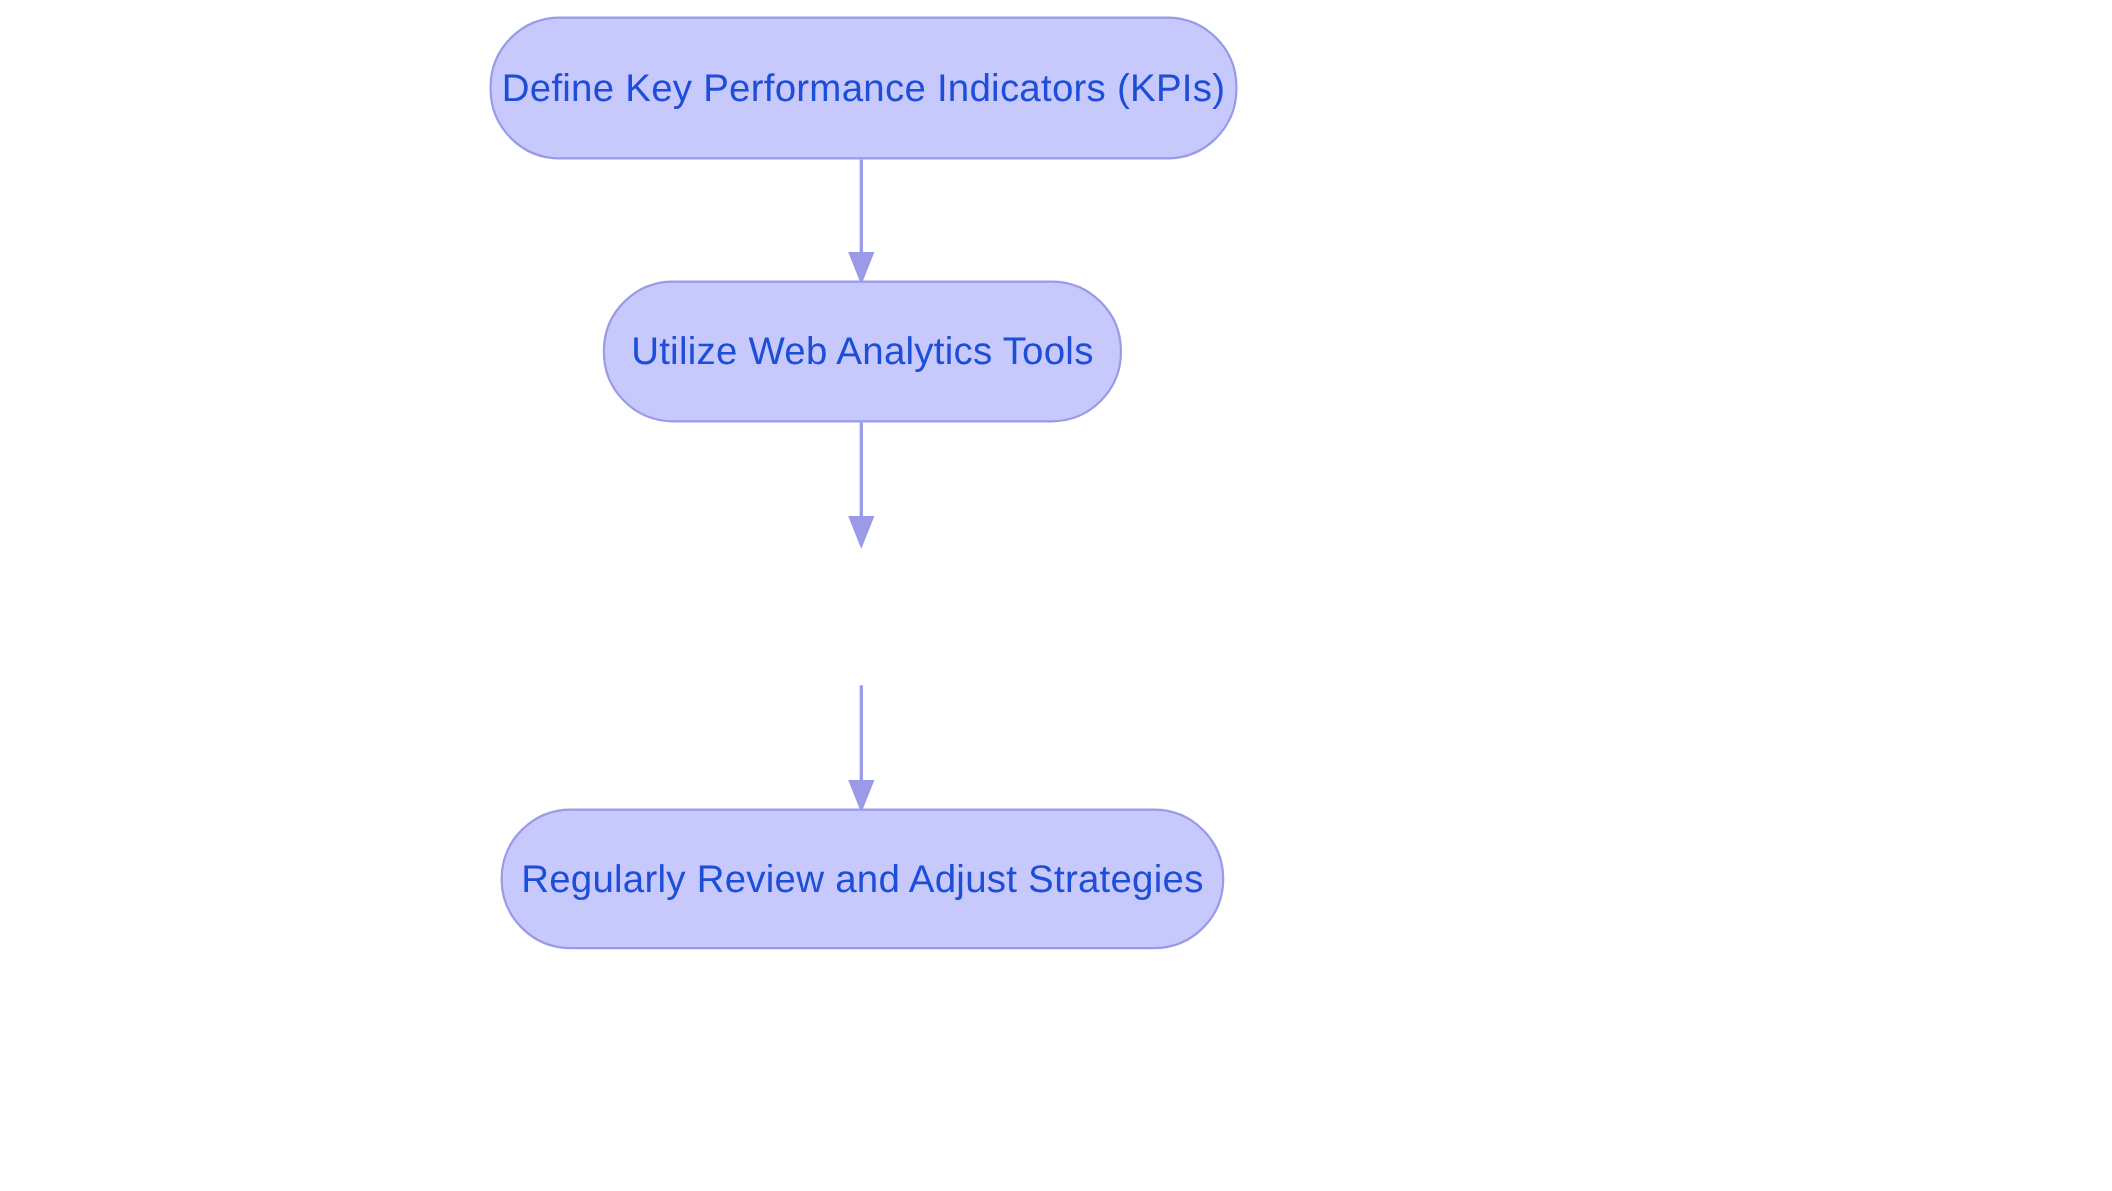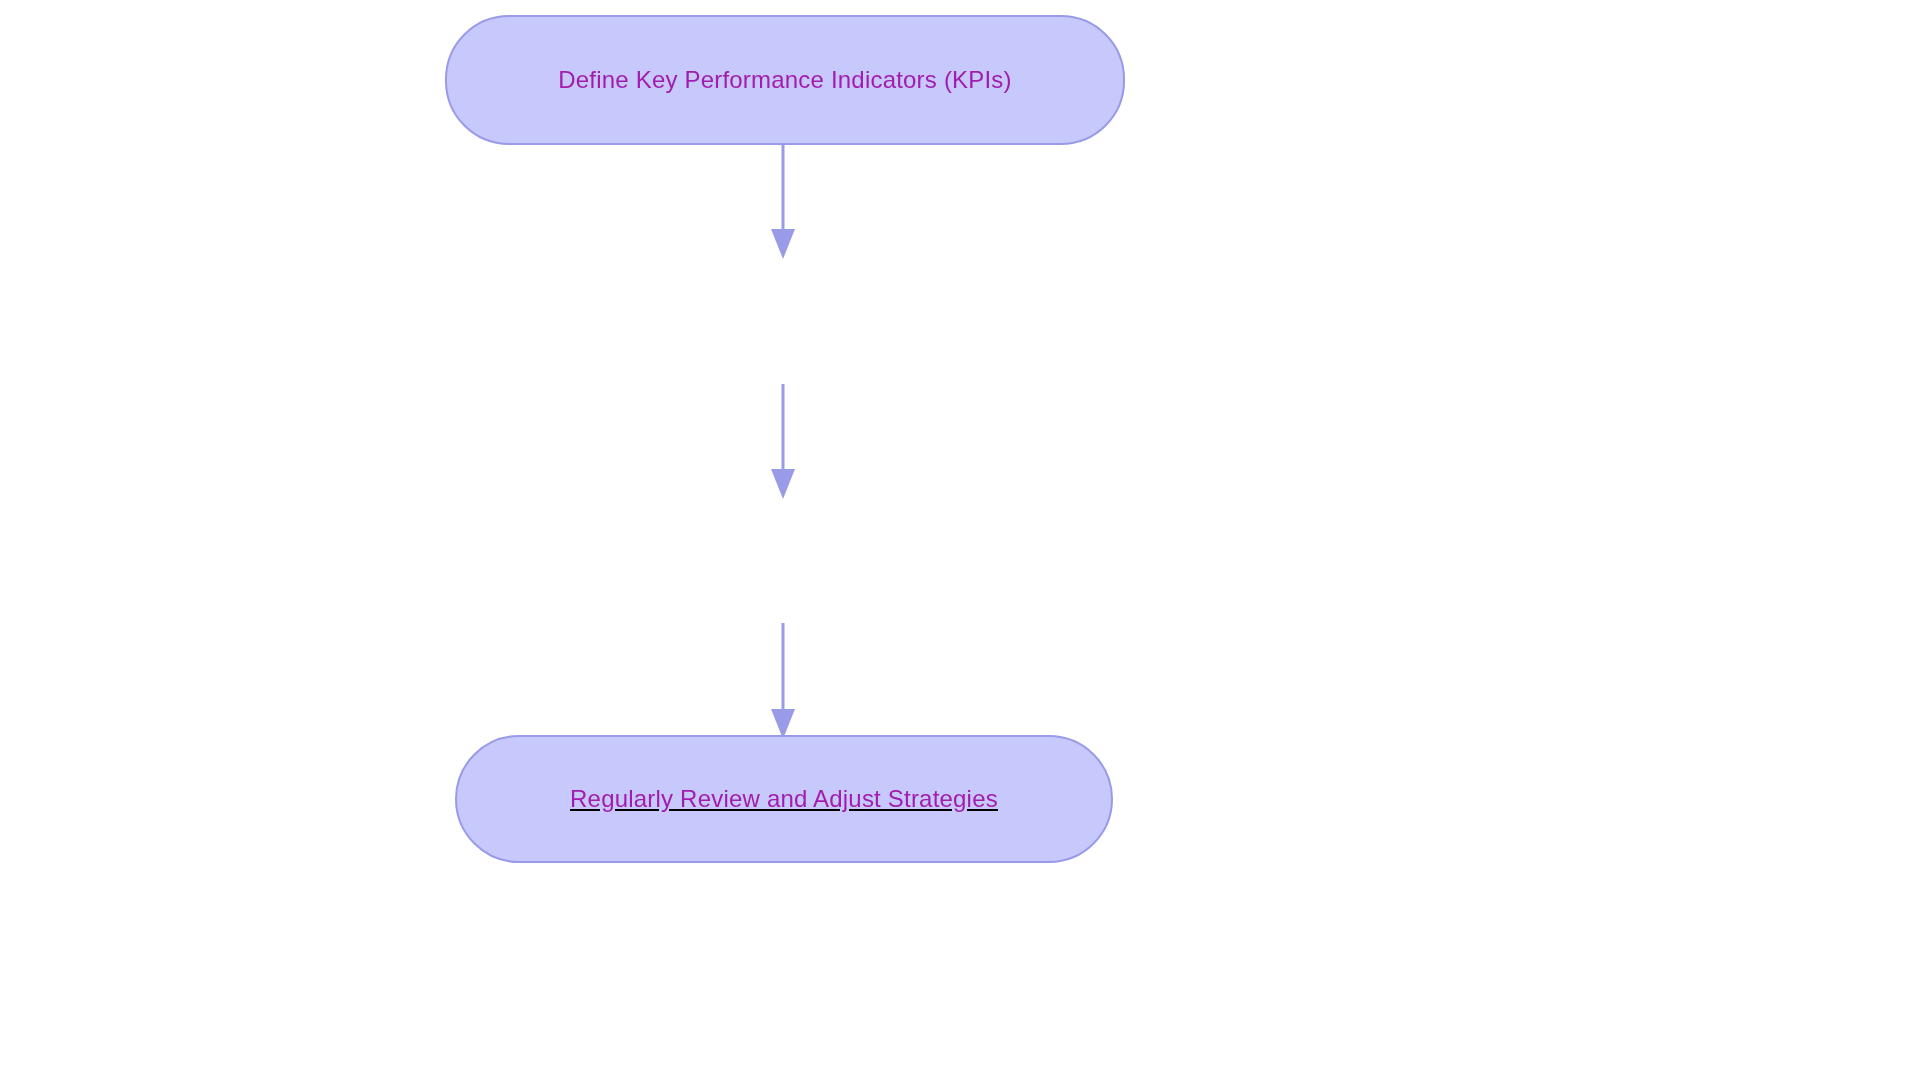--- a/index.html
+++ b/index.html
@@ -28,33 +28,33 @@
     display: flex;
     align-items: center;
     justify-content: center;
     background: #c7c8fc;
     border: 2px solid #9a9be8;
     border-radius: 64px;
     user-select: none;
   }
   .node-label {
     font-family: "Liberation Sans", sans-serif;
-    font-size: 24px;
+    font-size: 35px;
     font-weight: 400;
-    color: #a21caf;
+    color: #1d4ed8;
     letter-spacing: 0.2px;
     white-space: nowrap;
     line-height: 1;
   }
 
   
   #node-1 { left: 445px; top: 15px;  width: 680px; height: 130px; }
   #node-2 { left: 548px; top: 255px; width: 472px; height: 129px; }
   #node-3 { left: 535px; top: 495px; width: 497px; height: 128px; }
-  #node-4 { left: 455px; top: 735px; width: 658px; height: 128px; text-decoration: underline; }
+  #node-4 { left: 455px; top: 735px; width: 658px; height: 128px; }
 
   
   .edge {
     position: absolute;
     left: 0;
     top: 0;
     width: 1920px;
     height: 1083px;
     pointer-events: none;
     overflow: visible;
@@ -82,19 +82,22 @@
 
     <g>
       <line x1="783" y1="623" x2="783" y2="712" stroke="#9a9be8" stroke-width="3" marker-end="url(#arrowhead)"></line>
     </g>
   </svg>
 
   <div class="node" id="node-1">
     <span class="node-label">Define Key Performance Indicators (KPIs)</span>
   </div>
 
+  <div class="node" id="node-2">
+    <span class="node-label">Utilize Web Analytics Tools</span>
+  </div>
 
 
   <div class="node" id="node-4">
     <span class="node-label">Regularly Review and Adjust Strategies</span>
   </div>
 
 </div>
 
 </body></html>

